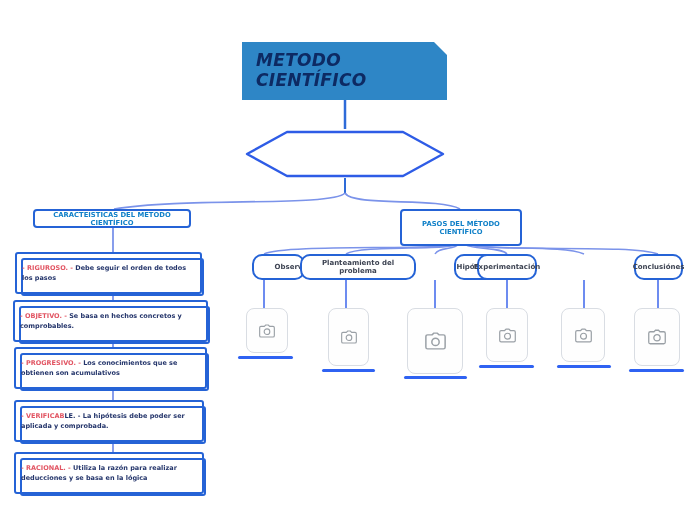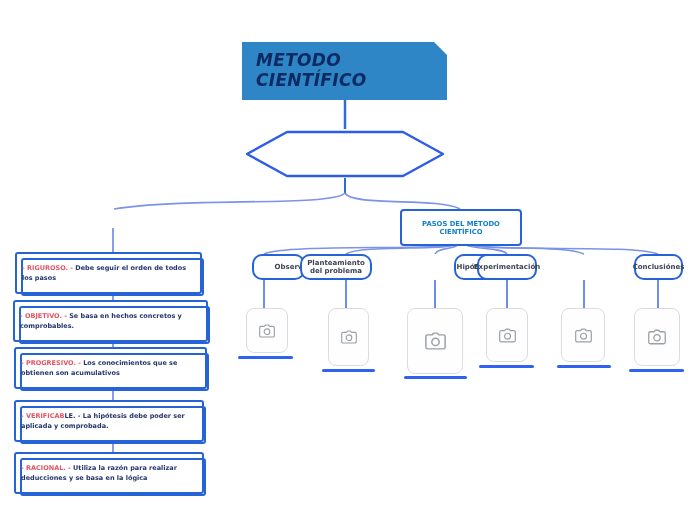--- a/index.html
+++ b/index.html
@@ -108,20 +108,23 @@
   <div class="node title-card">
     <div class="t">METODO CIENTÍFICO</div>
   </div>
 
   <div class="node hex-wrap" style="background:transparent;">
     <svg width="200" height="50" viewBox="0 0 200 50">
       <polygon points="2,25 42,3 158,3 198,25 158,47 42,47" fill="#ffffff" stroke="#2e5ce6" stroke-width="2.4" stroke-linejoin="round"></polygon>
     </svg>
   </div>
 
+  <div class="node branch-hdr hdr-left">
+    <span>CARACTEISTICAS DEL METODO CIENTÍFICO</span>
+  </div>
   <div class="node branch-hdr hdr-right">
     <span>PASOS DEL MÉTODO CIENTÍFICO</span>
   </div>
 
   <div class="node char-box" style="left:15px;top:252px;width:187px;">
     <span class="red">- RIGUROSO. -</span><span class="dark"></span><span class="dark"> Debe seguir el orden de todos los pasos</span>
   </div>
   <div class="node char-box" style="left:13px;top:300px;width:195px;">
     <span class="red">- OBJETIVO. -</span><span class="dark"></span><span class="dark"> Se basa en hechos concretos y comprobables.</span>
   </div>
@@ -131,21 +134,21 @@
   <div class="node char-box" style="left:14px;top:400px;width:190px;">
     <span class="red">- VERIFICAB</span><span class="dark">LE. -</span><span class="dark"> La hipótesis debe poder ser aplicada y comprobada.</span>
   </div>
   <div class="node char-box" style="left:14px;top:452px;width:190px;">
     <span class="red">- RACIONAL. -</span><span class="dark"></span><span class="dark"> Utiliza la razón para realizar deducciones y se basa en la lógica</span>
   </div>
 
   <div class="node step-box" style="left:252px;width:49px;padding-left:45px;">
     <span>Observacion</span>
   </div>
-  <div class="node step-box" style="left:300px;width:72px;">
+  <div class="node step-box" style="left:300px;width:116px;">
     <span>Planteamiento del problema</span>
   </div>
   <div class="node step-box" style="left:414px;width:42px;margin-left:40px;">
     <span>Hipótesis</span>
   </div>
   <div class="node step-box" style="left:477px;width:60px;">
     <span>Experimentación</span>
   </div>
   <div class="node step-box" style="left:634px;width:49px;">
     <span>Conclusiónes</span>

